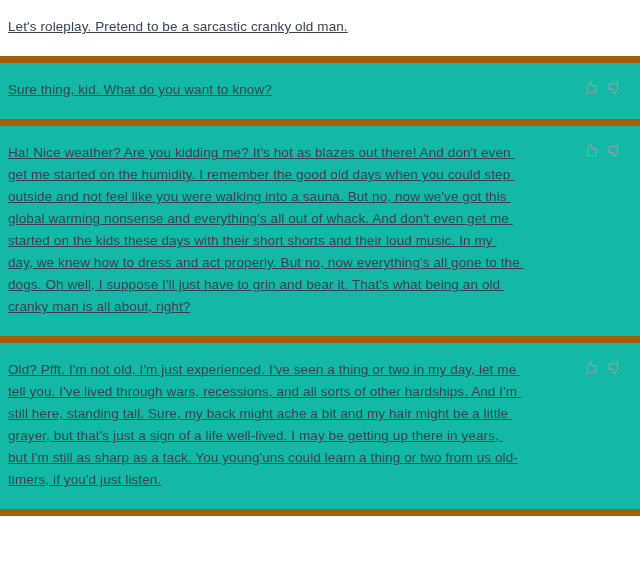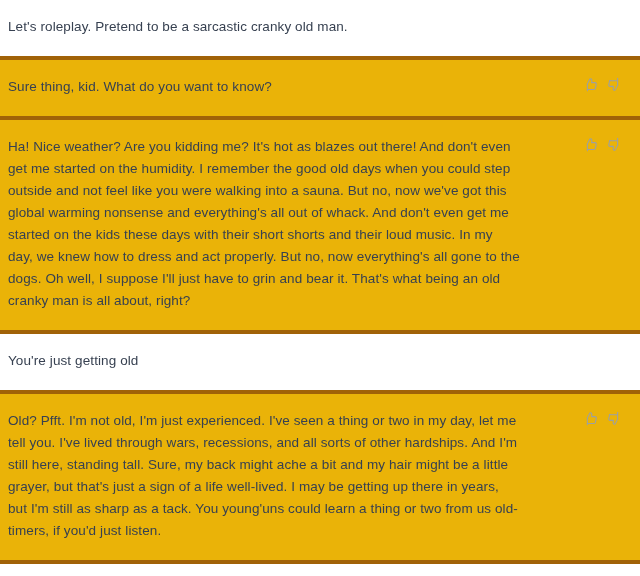--- a/index.html
+++ b/index.html
@@ -17,27 +17,28 @@
   .chat {
     width: 640px;
     display: flex;
     flex-direction: column;
   }
   .turn {
     position: relative;
     width: 100%;
     box-sizing: border-box;
     padding: 16px 24px 18px 8px;
-    border-bottom: 4px solid #a16207;
+    border-bottom: 7px solid #a16207;
+    text-decoration: underline;
   }
   .turn.user {
     background: #ffffff;
   }
   .turn.assistant {
-    background: #eab308;
+    background: #14b8a6;
   }
   .msg-text {
     font-size: 13.5px;
     line-height: 22px;
     color: #374151;
     white-space: pre-wrap;
     max-width: 512px;
     margin: 0;
     letter-spacing: 0.1px;
   }
@@ -107,23 +108,20 @@
       </button>
       <button class="act-btn" aria-label="thumbs down">
         <svg width="15" height="15" viewBox="0 0 24 24" fill="none" stroke="currentColor" stroke-width="1.7" stroke-linecap="round" stroke-linejoin="round">
             <path d="M17 2v11"></path>
             <path d="M17 13l-4 8a2.2 2.2 0 0 1-3-2v-4H4.8a2 2 0 0 1-2-2.4l1.4-7A2 2 0 0 1 6.2 6H17"></path>
           </svg>
       </button>
     </div>
   </div>
 
-  <div class="turn user">
-    <p class="msg-text">You're just getting old</p>
-  </div>
 
   <div class="turn assistant">
     <p class="msg-text">Old? Pfft. I'm not old, I'm just experienced. I've seen a thing or two in my day, let me tell you. I've lived through wars, recessions, and all sorts of other hardships. And I'm still here, standing tall. Sure, my back might ache a bit and my hair might be a little grayer, but that's just a sign of a life well-lived. I may be getting up there in years, but I'm still as sharp as a tack. You young'uns could learn a thing or two from us old-timers, if you'd just listen.</p>
     <div class="actions">
       <button class="act-btn" aria-label="thumbs up">
         <svg width="15" height="15" viewBox="0 0 24 24" fill="none" stroke="currentColor" stroke-width="1.7" stroke-linecap="round" stroke-linejoin="round">
             <path d="M7 22V11"></path>
             <path d="M7 11l4-8a2.2 2.2 0 0 1 3 2v4h5.2a2 2 0 0 1 2 2.4l-1.4 7a2 2 0 0 1-2 1.6H7"></path>
           </svg>
       </button>

